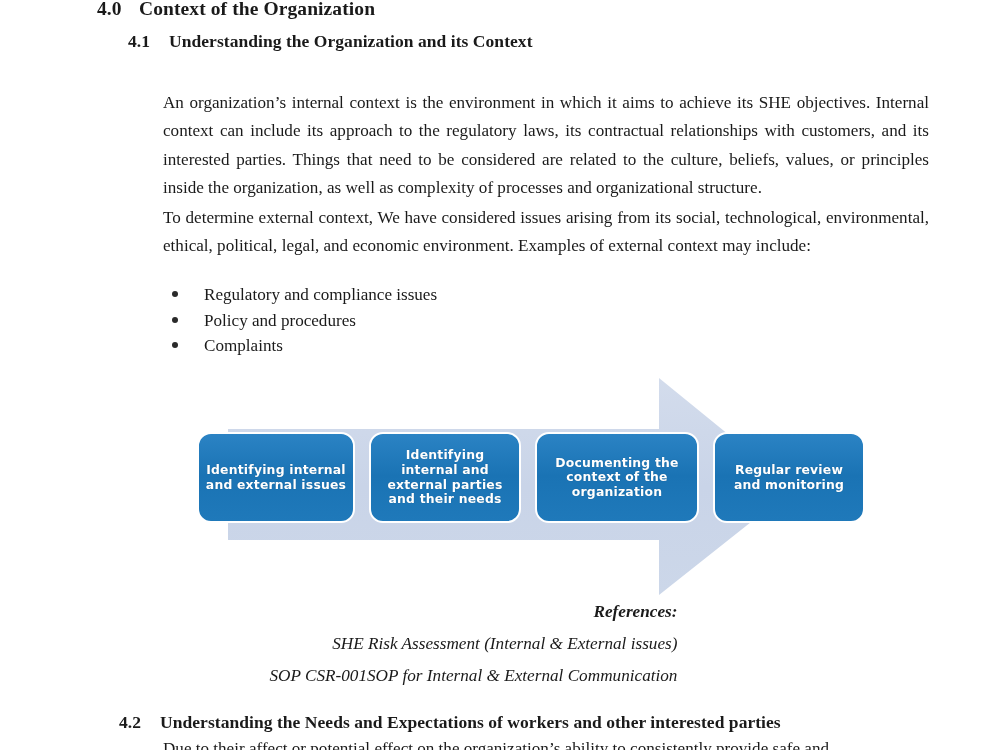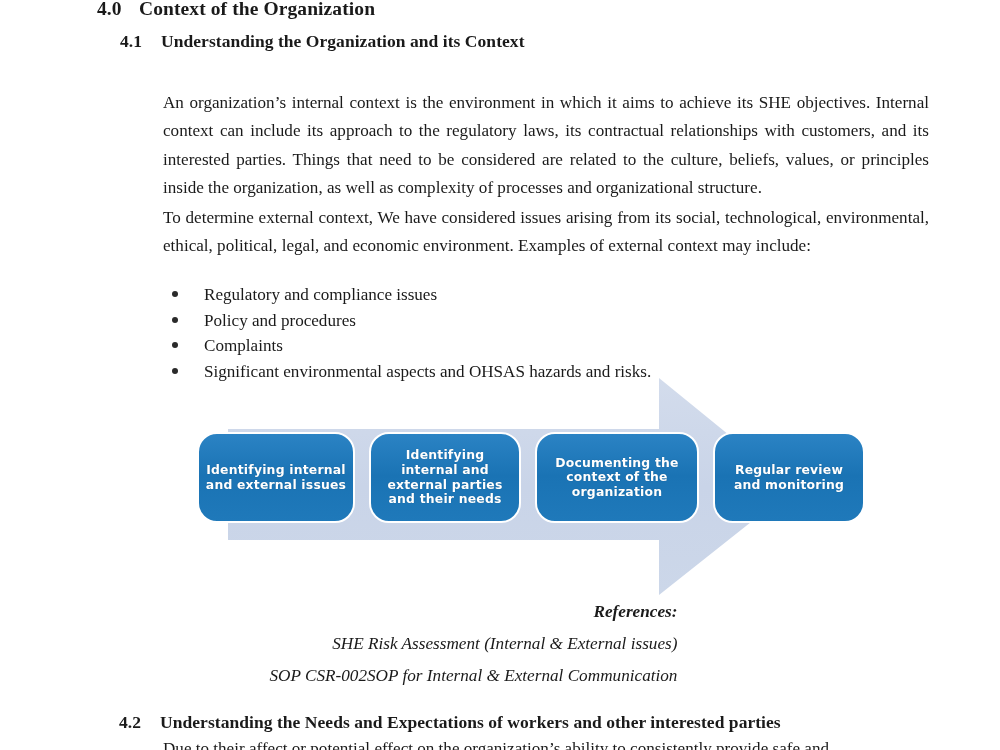--- a/index.html
+++ b/index.html
@@ -40,21 +40,21 @@
 
   .h-sub {
     position: absolute;
     font-size: 17.5px;
     font-weight: bold;
     letter-spacing: 0.05px;
     white-space: nowrap;
   }
   .h-sub .num { display: inline-block; width: 41px; }
 
-  #h41 { left: 120px; top: 31px; }
+  #h41 { left: 128px; top: 31px; }
   #h42 { left: 119px; top: 712px; }
 
   
   .para {
     position: absolute;
     left: 163px;
     width: 766px;
     font-size: 17.1px;
     line-height: 28.3px;
     text-align: justify;
@@ -111,21 +111,21 @@
     position: absolute;
     left: 22px;
     top: 60px;
     width: 660px;
     height: 91px;
     display: flex;
     gap: 14px;
   }
   .pbox {
     flex: 1 1 0;
-    border-radius: 20px;
+    border-radius: 14px;
     background: linear-gradient(180deg, #2b83c4 0%, #1a73b4 48%, #1f79ba 100%);
     border: 2.5px solid #ffffff;
     box-sizing: border-box;
     display: flex;
     align-items: center;
     justify-content: center;
     text-align: center;
     color: #ffffff;
     font-family: "DejaVu Sans", "Liberation Sans", sans-serif;
     font-weight: bold;
@@ -181,21 +181,20 @@
   </div>
 
   <p class="para" id="p1">An organization’s internal context is the environment in which it aims to achieve its SHE objectives. Internal context can include its approach to the regulatory laws, its contractual relationships with customers, and its interested parties. Things that need to be considered are related to the culture, beliefs, values, or principles inside the organization, as well as complexity of processes and organizational structure.</p>
 
   <p class="para" id="p2">To determine external context, We have considered issues arising from its social, technological, environmental, ethical, political, legal, and economic environment. Examples of external context may include:</p>
 
   <ul class="bullets">
     <li><span class="dot"></span><span>Regulatory and compliance issues</span></li>
     <li><span class="dot"></span><span>Policy and procedures</span></li>
     <li><span class="dot"></span><span>Complaints</span></li>
-    <li><span class="dot"></span><span>Significant environmental aspects and OHSAS hazards and risks.</span></li>
   </ul>
 
   <div class="diagram">
     <svg class="arrow-svg" viewBox="0 0 700 232" preserveAspectRatio="none">
       <defs>
         <linearGradient id="arrGrad" x1="0" y1="0" x2="0" y2="1">
           <stop offset="0%" stop-color="#d3dcec"></stop>
           <stop offset="50%" stop-color="#c9d4e8"></stop>
           <stop offset="100%" stop-color="#ccd7e9"></stop>
         </linearGradient>
@@ -218,21 +217,21 @@
       </div>
     </div>
   </div>
 
   <div class="ref-block">
     <div class="ref-title">References:</div>
     <div class="ref-row">
       <span>SHE Risk Assessment (Internal &amp; External issues)</span>
     </div>
     <div class="ref-row">
-      <span class="code">SOP CSR-002</span><span>SOP for Internal &amp; External Communication</span>
+      <span class="code">SOP CSR-001</span><span>SOP for Internal &amp; External Communication</span>
     </div>
   </div>
 
   <div class="h-sub" id="h42">
     <span class="num">4.2</span><span>Understanding the Needs and Expectations of workers and other interested parties</span>
   </div>
 
   <div class="clipped-line">Due to their affect or potential effect on the organization’s ability to consistently provide safe and</div>
 
 </div>

